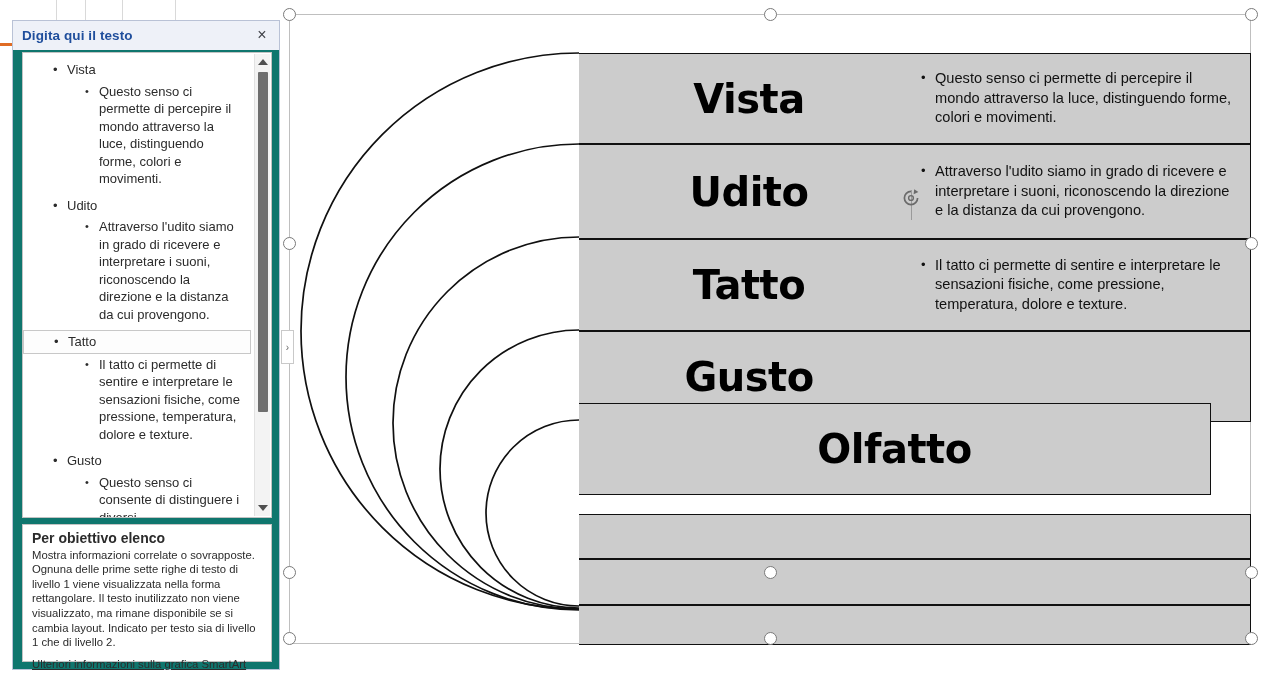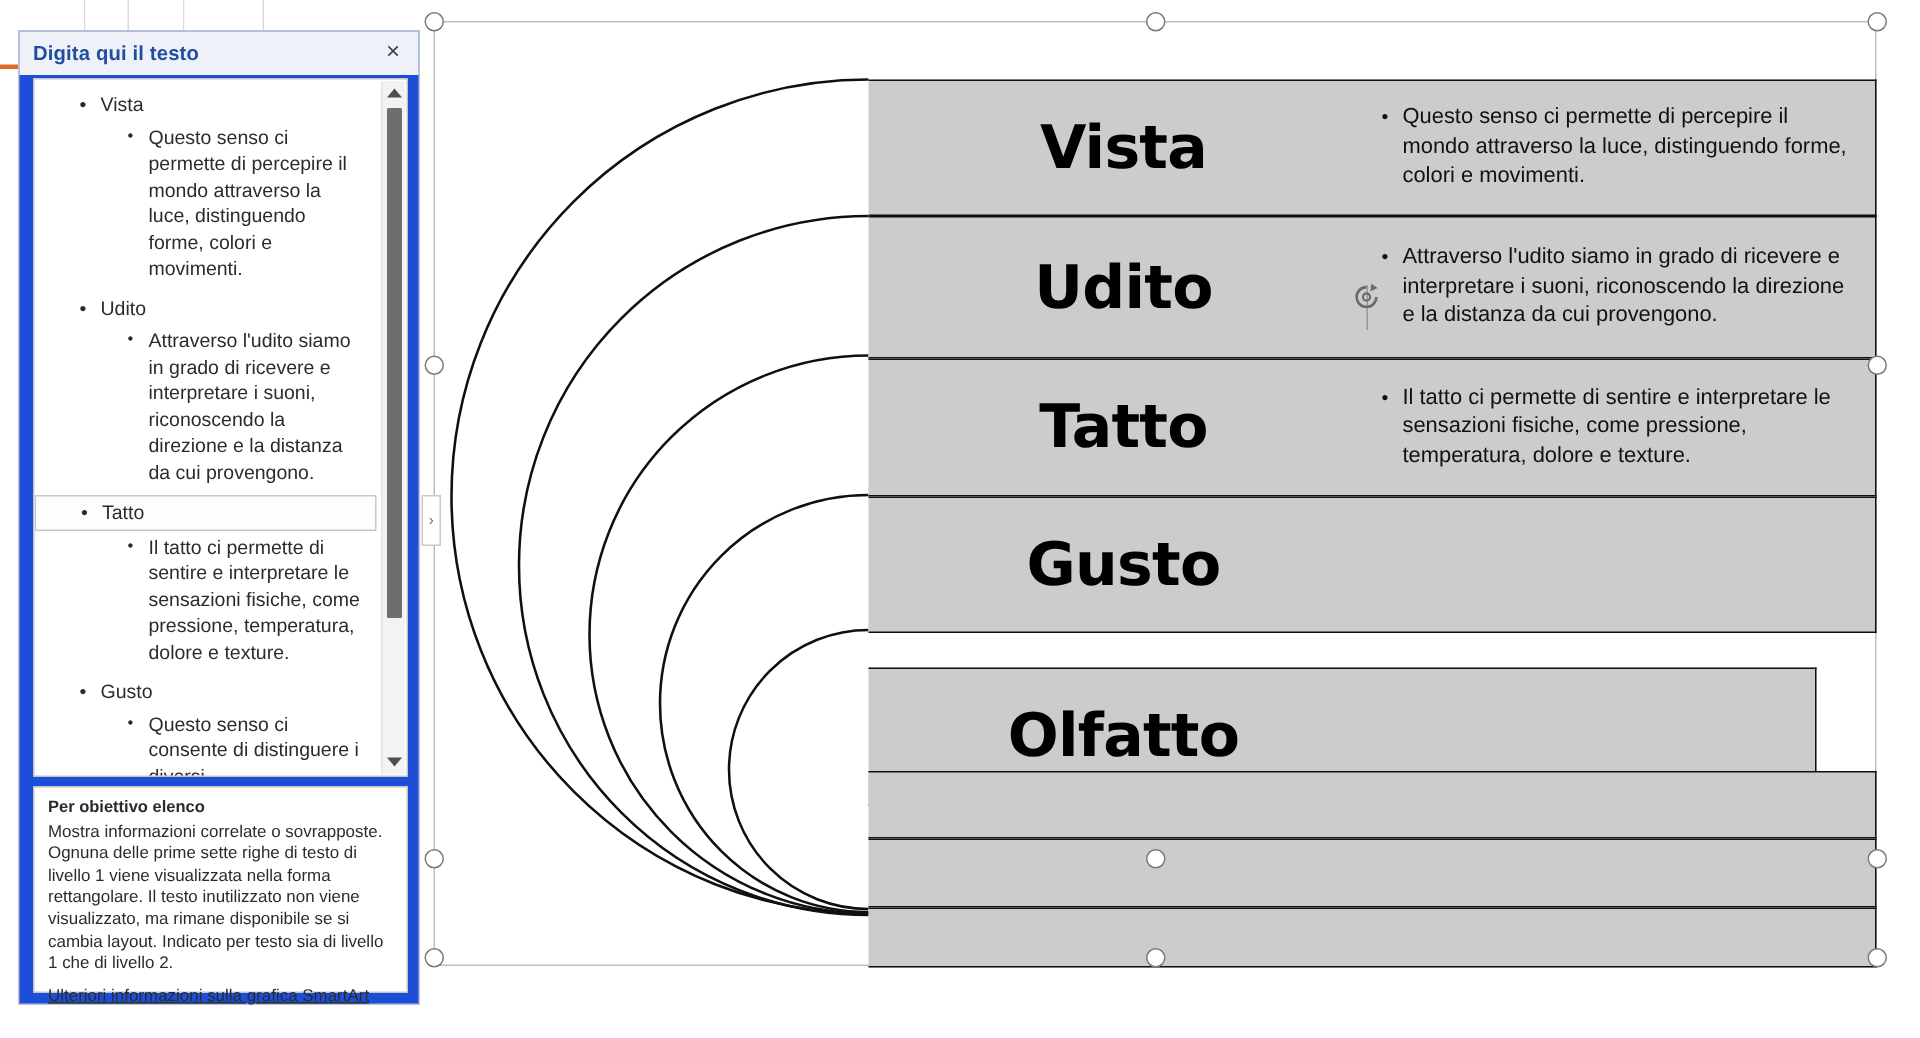--- a/index.html
+++ b/index.html
@@ -21,21 +21,21 @@
   .ribbon-stub-b{position:absolute;left:57px;top:-2px;width:28px;height:30px;
     background:#ffffff;border-right:1px solid #d9d9d9;border-bottom:1px solid #d9d9d9;}
   .ribbon-stub-c{position:absolute;left:86px;top:-2px;width:36px;height:30px;
     background:#ffffff;border-right:1px solid #d9d9d9;border-bottom:1px solid #d9d9d9;}
   .ribbon-stub-d{position:absolute;left:123px;top:-2px;width:52px;height:24px;
     background:#ffffff;border-right:1px solid #d9d9d9;border-bottom:1px solid #d9d9d9;}
 
   
   .text-pane{
     position:absolute;left:12px;top:20px;width:268px;height:650px;
-    background:#1d4ed8;border:1px solid #b9c2d6;
+    background:#0f766e;border:1px solid #b9c2d6;
     box-sizing:border-box;
   }
   .tp-header{
     position:relative;height:29px;background:#eef1f8;
     display:flex;align-items:center;
   }
   .tp-title{
     margin-left:9px;color:#1f4e9c;font-weight:bold;font-size:13.5px;
     letter-spacing:0.1px;
   }
@@ -86,21 +86,21 @@
     position:absolute;left:3px;top:18px;width:10px;height:340px;
     background:#6e6e6e;border-radius:1px;
   }
 
   
   .tp-desc{
     position:absolute;left:9px;top:503px;width:250px;height:138px;
     background:#ffffff;border:1px solid #c3c3c3;box-sizing:border-box;
     padding:6px 8px 0 9px;font-size:11.3px;line-height:14.6px;color:#2b2b2b;
   }
-  .tp-desc-title{font-weight:bold;margin-bottom:2px;font-size:11px;}
+  .tp-desc-title{font-weight:bold;margin-bottom:2px;font-size:14px;}
   .tp-desc-link{margin-top:7px;color:#2b2b2b;display:inline-block;}
 
   
   .pane-toggle{
     position:absolute;left:281px;top:330px;width:13px;height:34px;
     background:#ffffff;border:1px solid #c9c9c9;box-sizing:border-box;
     display:flex;align-items:center;justify-content:center;
     font-size:10px;color:#6a6a6a;
   }
 
@@ -190,21 +190,21 @@
         </div>
         <div class="row-box" style="top: 224px; height: 92px; width: 672px;">
           <div class="row-title">Tatto</div>
           <div class="row-desc">
             <div class="bul">Il tatto ci permette di sentire e interpretare le sensazioni fisiche, come pressione, temperatura, dolore e texture.</div>
           </div>
         </div>
         <div class="row-box" style="top: 316px; height: 91px; width: 672px;">
           <div class="row-title">Gusto</div>
         </div>
-        <div class="row-box" style="top: 430px; height: 92px; width: 632px;">
+        <div class="row-box" style="top: 388px; height: 92px; width: 632px; justify-content: center;">
           <div class="row-title">Olfatto</div>
         </div>
         <div class="empty-box" style="top: 499px; height: 45px; width: 672px;"></div>
         <div class="empty-box" style="top: 544px; height: 46px; width: 672px;"></div>
         <div class="empty-box" style="top: 590px; height: 40px; width: 672px;"></div>
       </div>
   </div>
 
   <div class="handle" style="left:-7px;top:-7px;"></div>
   <div class="handle" style="left:474px;top:-7px;"></div>

